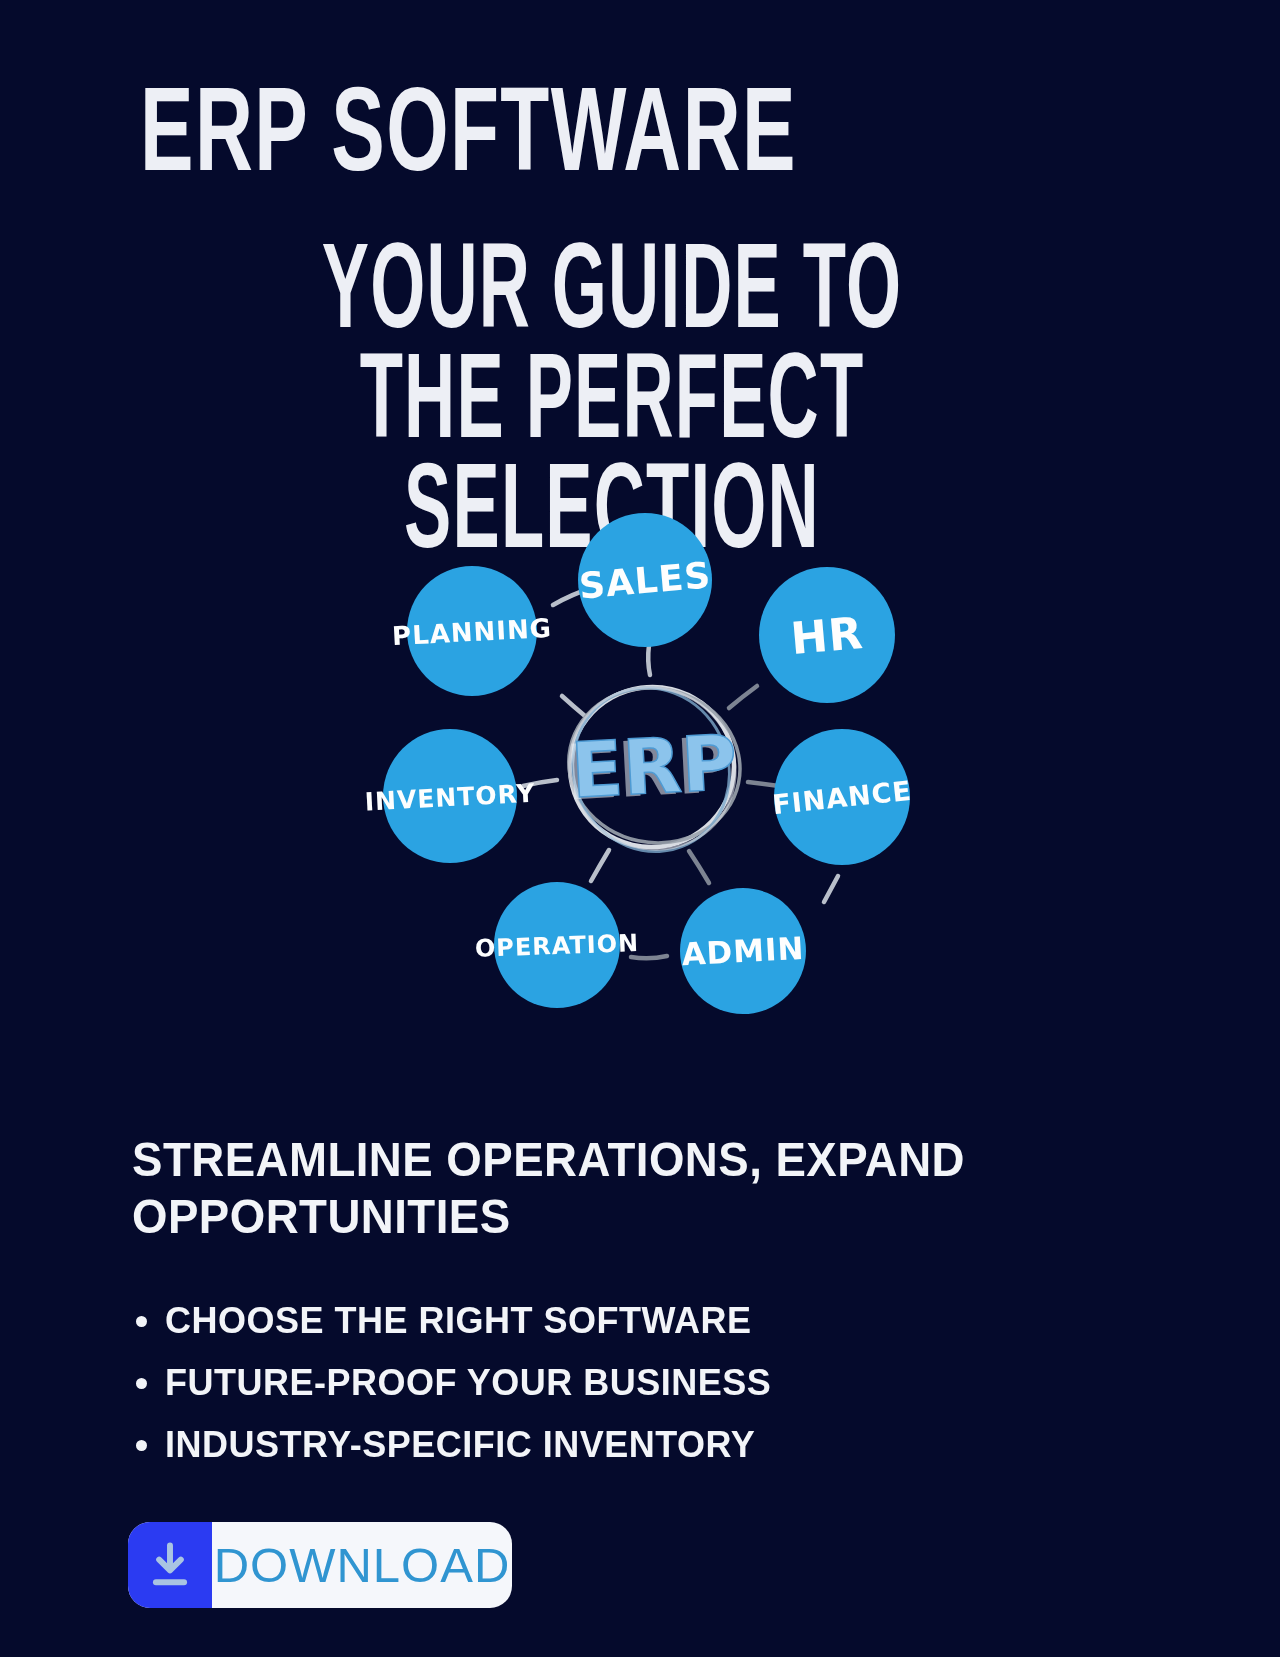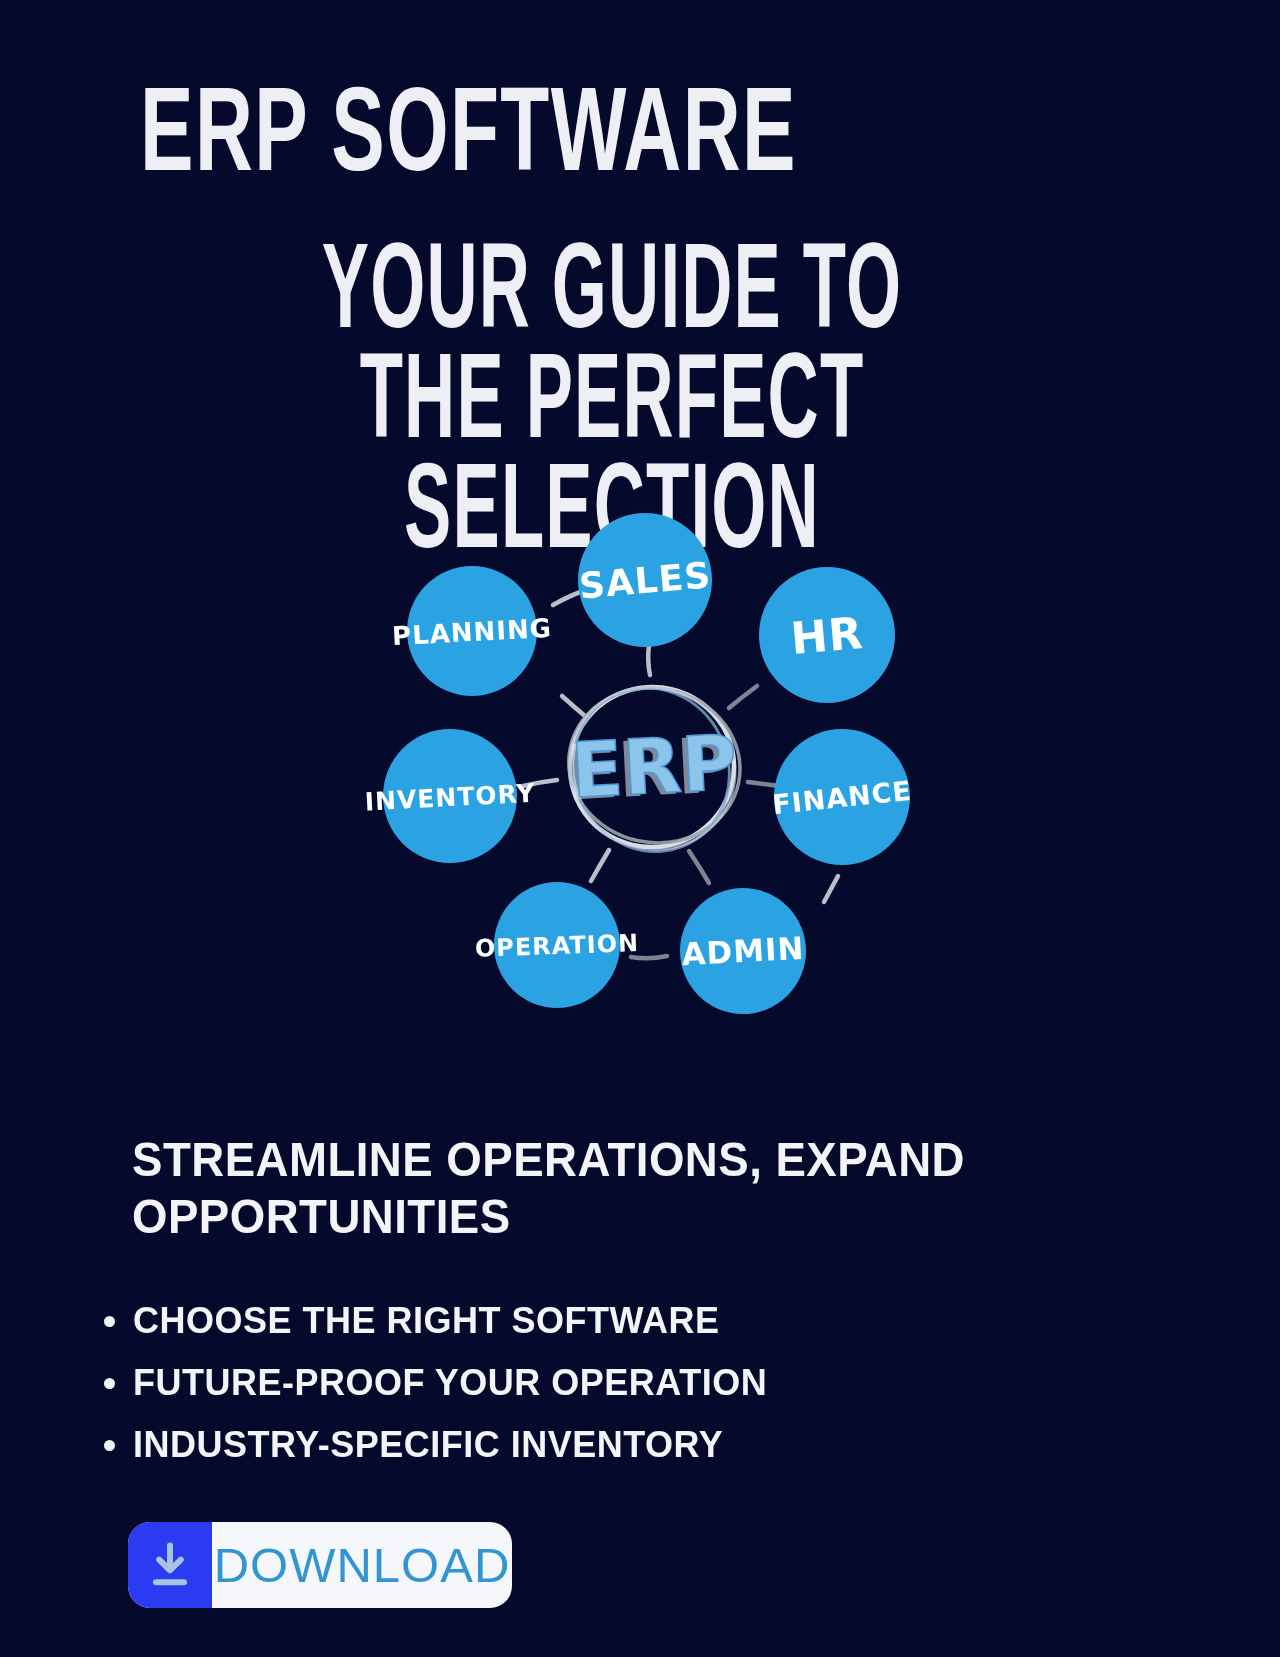--- a/index.html
+++ b/index.html
@@ -91,21 +91,21 @@
     font-size:48px; font-weight:700;
     line-height:57px;
     letter-spacing:.5px;
     transform:scaleX(.95);
     transform-origin:0 0;
     color:var(--text-white);
   }
 
   
   .bullets{
-    position:absolute; left:104px; top:1290px;
+    position:absolute; left:136px; top:1290px;
     list-style:none;
   }
   .bullets li{
     display:flex; align-items:center;
     height:62px;
     font-size:36px; font-weight:700;
     letter-spacing:.5px;
     color:var(--text-white);
     white-space:nowrap;
   }
@@ -224,21 +224,21 @@
     <div>OPPORTUNITIES</div>
   </div>
 
   <ul class="bullets">
     <li>
       <span class="dot"></span>
       <span>CHOOSE THE RIGHT SOFTWARE</span>
     </li>
     <li>
       <span class="dot"></span>
-      <span>FUTURE-PROOF YOUR OPERATION</span>
+      <span>FUTURE-PROOF YOUR BUSINESS</span>
     </li>
     <li>
       <span class="dot"></span>
       <span>INDUSTRY-SPECIFIC INVENTORY</span>
     </li>
   </ul>
 
   <button class="download-btn">
     <span class="dl-iconbox">
       <svg viewBox="0 0 48 48" aria-hidden="true">

